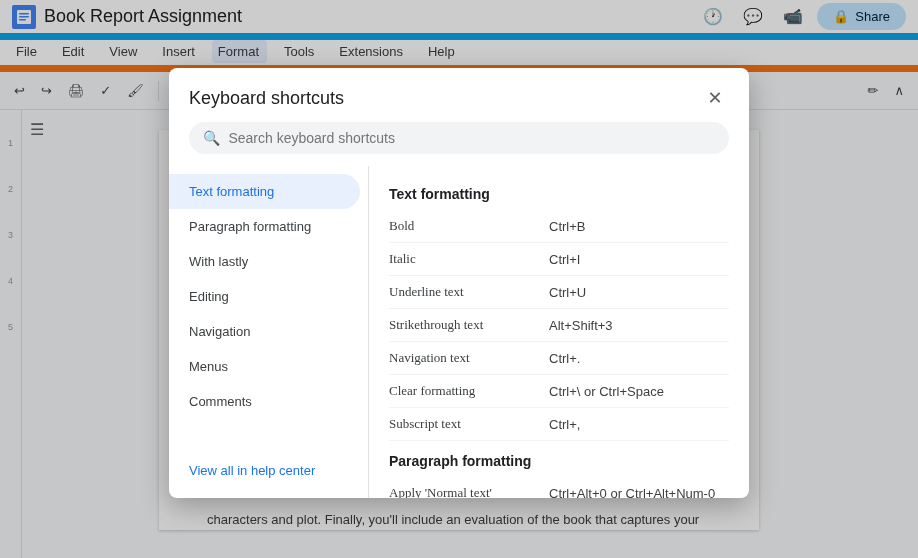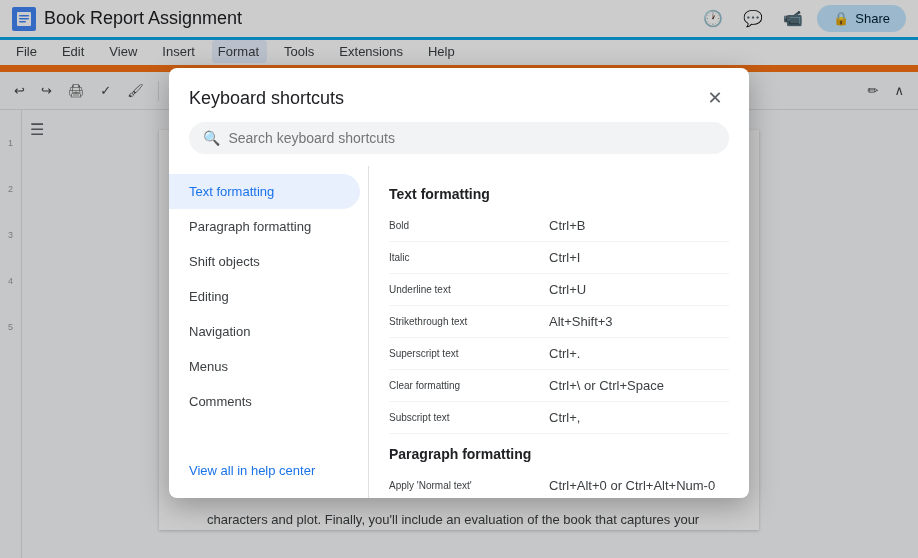--- a/index.html
+++ b/index.html
@@ -13,21 +13,21 @@
       position: relative;
     }
 
     
     .top-bar {
       display: flex;
       align-items: center;
       background: #fff;
       height: 40px;
       padding: 0 12px;
-      border-bottom: 3px solid #0ea5e9;
+      border-bottom: 7px solid #0ea5e9;
     }
     .app-icon {
       width: 24px;
       height: 24px;
       margin-right: 8px;
     }
     .doc-title {
       font-size: 18px;
       color: #202124;
       flex: 1;
@@ -261,22 +261,23 @@
       padding: 12px 0 8px 0;
     }
     .shortcut-row {
       display: flex;
       align-items: center;
       padding: 8px 0;
       border-bottom: 1px solid #f1f3f4;
     }
     .shortcut-name {
       flex: 1;
-      font-size: 10px;
-      color: #3c4043;
+      font-size: 13px;
+      color: #3c4043;
+      font-family: Liberation Serif, serif;
     }
     .shortcut-keys {
       font-size: 13px;
       color: #3c4043;
       min-width: 180px;
       text-align: left;
     }
     
     .modal-content::-webkit-scrollbar {
       width: 6px;
@@ -395,21 +396,21 @@
         <input class="search-input" type="text" placeholder="Search keyboard shortcuts" style="">
       </div>
     </div>
 
     <div class="modal-body">
 
       <div class="modal-sidebar">
         <div class="sidebar-items">
           <div class="sidebar-item active">Text formatting</div>
           <div class="sidebar-item">Paragraph formatting</div>
-          <div class="sidebar-item">Shift objects</div>
+          <div class="sidebar-item">With lastly</div>
           <div class="sidebar-item">Editing</div>
           <div class="sidebar-item">Navigation</div>
           <div class="sidebar-item">Menus</div>
           <div class="sidebar-item">Comments</div>
         </div>
         <div class="sidebar-footer">
           <a class="view-all-link">View all in help center</a>
         </div>
       </div>
 
@@ -426,21 +427,21 @@
         </div>
         <div class="shortcut-row">
           <span class="shortcut-name">Underline text</span>
           <span class="shortcut-keys">Ctrl+U</span>
         </div>
         <div class="shortcut-row">
           <span class="shortcut-name">Strikethrough text</span>
           <span class="shortcut-keys">Alt+Shift+3</span>
         </div>
         <div class="shortcut-row">
-          <span class="shortcut-name">Superscript text</span>
+          <span class="shortcut-name">Navigation text</span>
           <span class="shortcut-keys">Ctrl+.</span>
         </div>
         <div class="shortcut-row">
           <span class="shortcut-name">Clear formatting</span>
           <span class="shortcut-keys">Ctrl+\ or Ctrl+Space</span>
         </div>
         <div class="shortcut-row">
           <span class="shortcut-name">Subscript text</span>
           <span class="shortcut-keys">Ctrl+,</span>
         </div>

